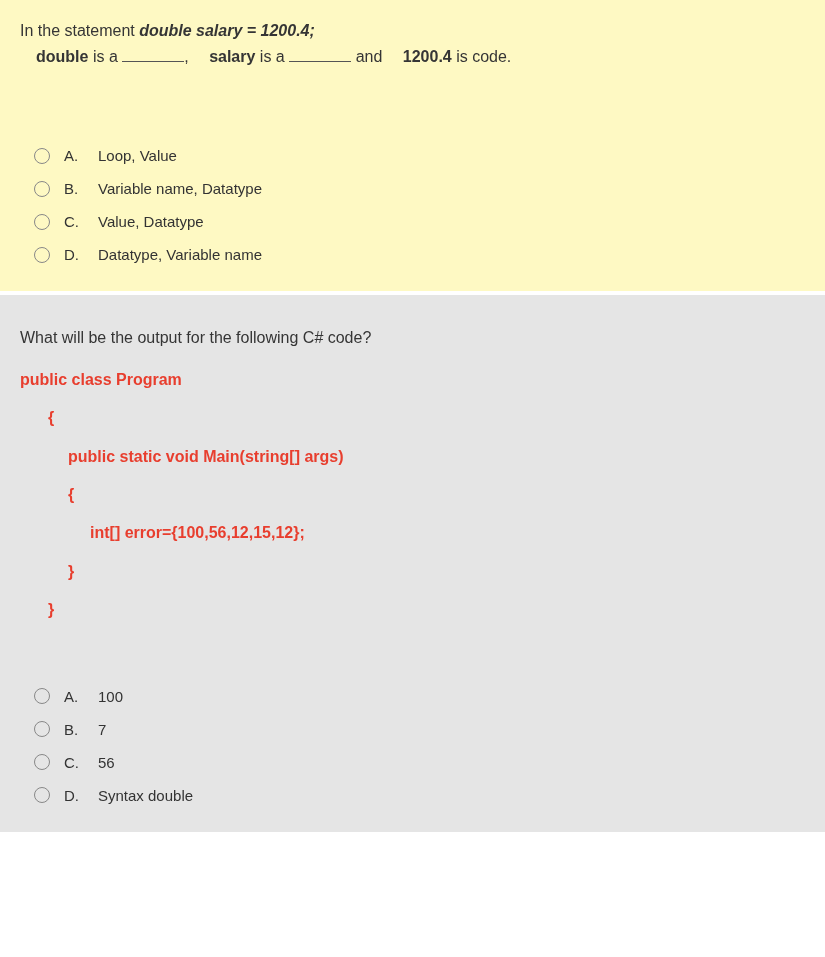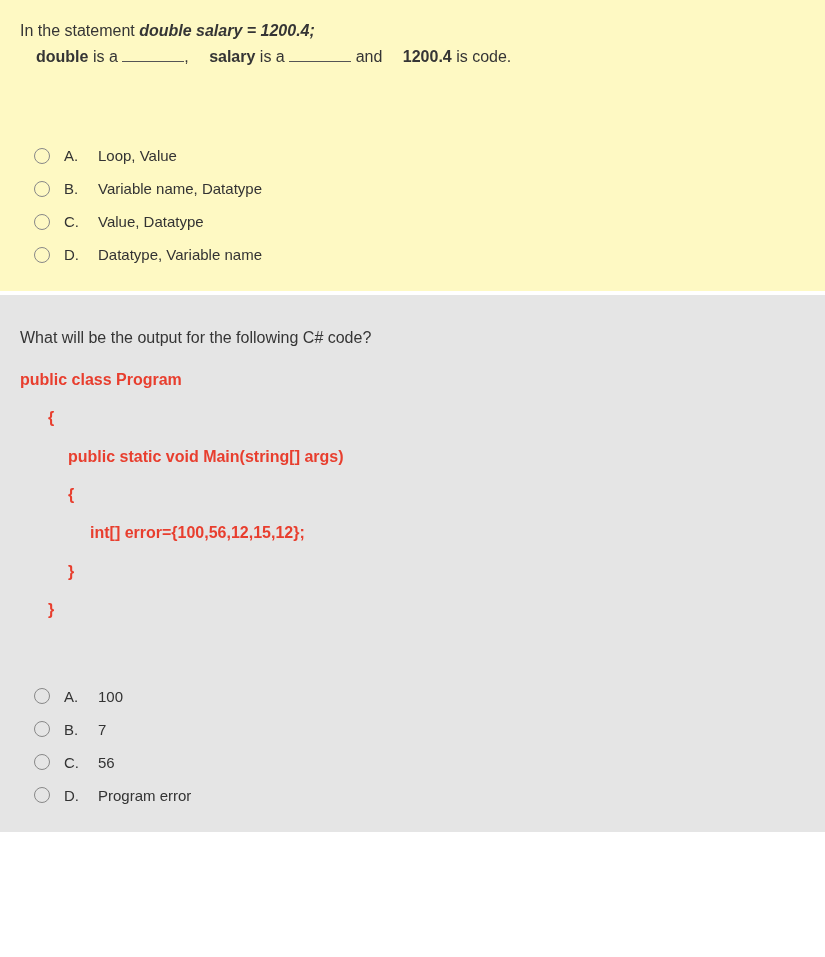--- a/index.html
+++ b/index.html
@@ -148,16 +148,16 @@
       <span class="option-text">7</span>
     </div>
     <div class="option-row">
       <span class="radio"></span>
       <span class="option-letter">C.</span>
       <span class="option-text">56</span>
     </div>
     <div class="option-row">
       <span class="radio"></span>
       <span class="option-letter">D.</span>
-      <span class="option-text">Program error</span>
+      <span class="option-text">Syntax double</span>
     </div>
   </div>
 </div>
 
 </body></html>

